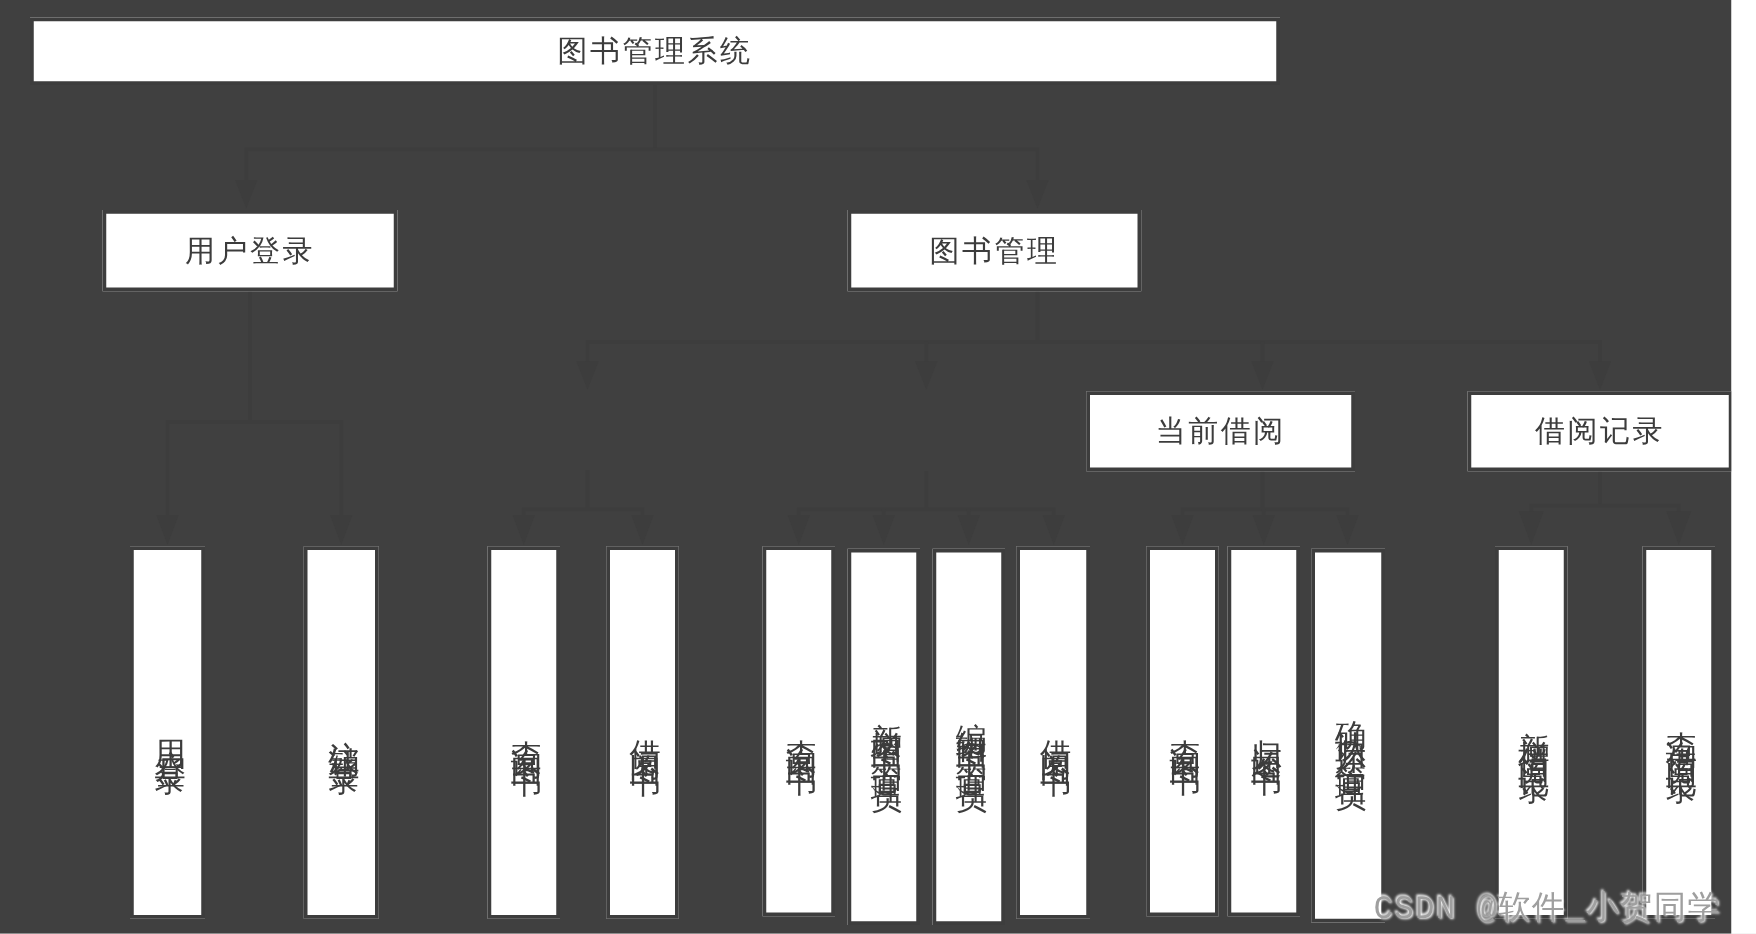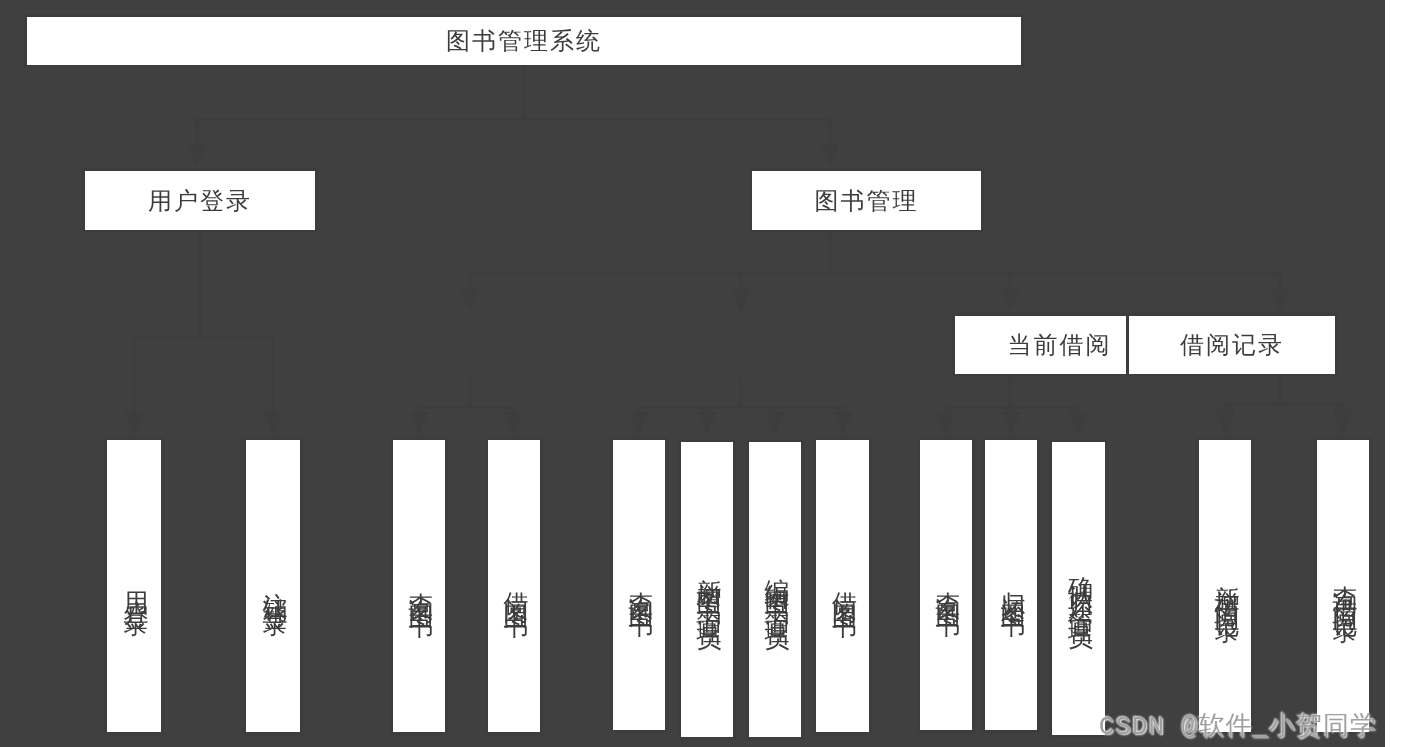--- a/index.html
+++ b/index.html
@@ -96,28 +96,28 @@
     </g>
   </svg>
 
   <div class="box h root" style="left:24px;top:14px;width:1000px;height:54px">
     <span>图书管理系统</span>
   </div>
 
   <div class="box h" style="left:82px;top:168px;width:236px;height:65px">
     <span>用户登录</span>
   </div>
-  <div class="box h" style="left:749px;top:168px;width:235px;height:65px">
+  <div class="box h" style="left:678px;top:168px;width:235px;height:65px">
     <span>图书管理</span>
   </div>
 
-  <div class="box h" style="left:952px;top:313px;width:215px;height:64px">
+  <div class="box h" style="left:869px;top:313px;width:215px;height:64px">
     <span>当前借阅</span>
   </div>
-  <div class="box h" style="left:1126px;top:313px;width:212px;height:64px">
+  <div class="box h" style="left:1174px;top:313px;width:212px;height:64px">
     <span>借阅记录</span>
   </div>
 
   <div class="box v" style="left:104px;top:437px;width:60px;height:298px">
     <span>用户登录</span>
   </div>
   <div class="box v" style="left:243px;top:437px;width:60px;height:298px">
     <span>注销登录</span>
   </div>
 

